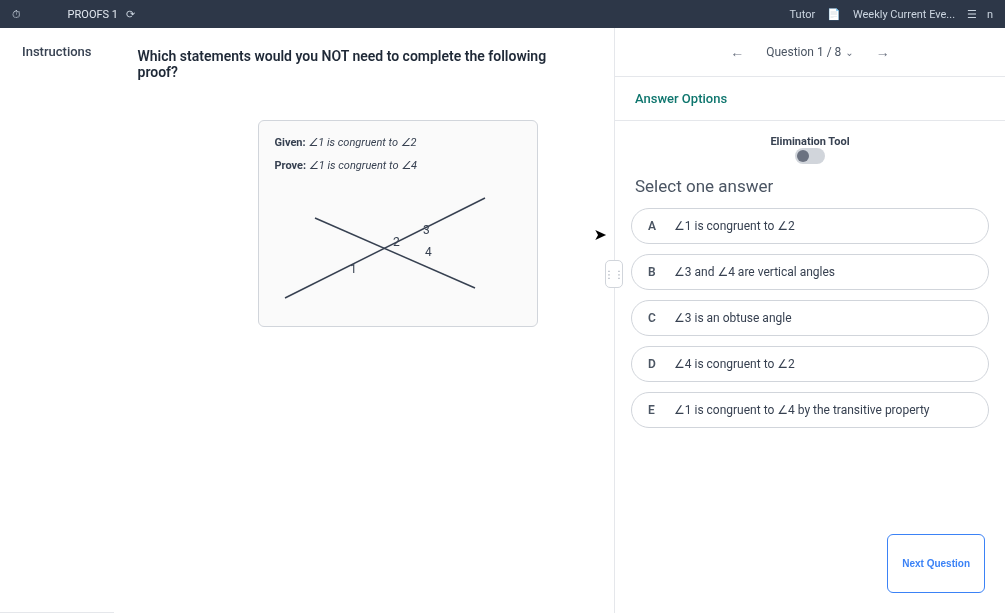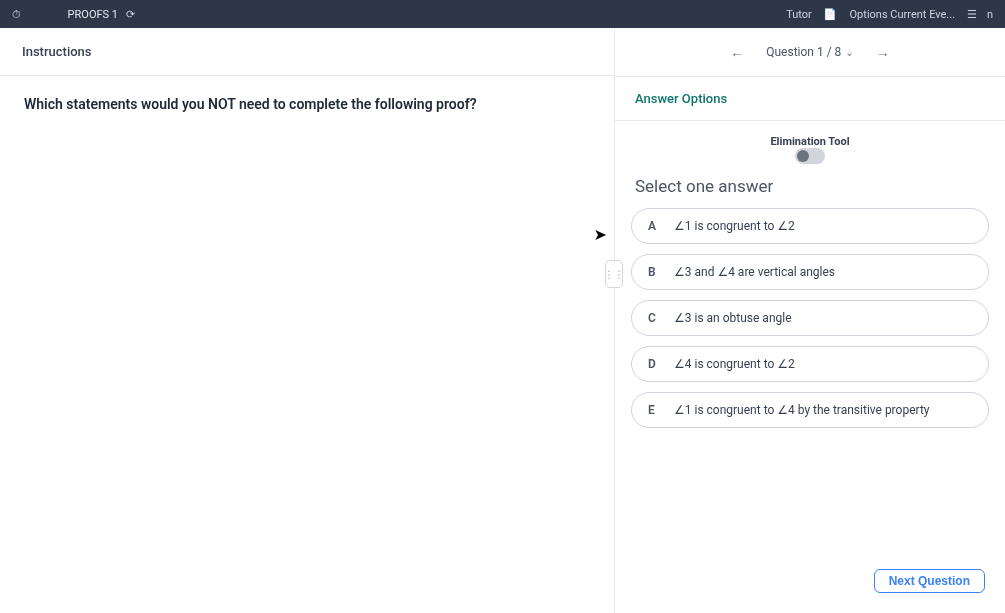--- a/index.html
+++ b/index.html
@@ -45,21 +45,21 @@
       color: #cbd5e0;
     }
     .main-container {
       display: flex;
       height: calc(100% - 28px);
       background: #fff;
     }
     .left-panel {
       flex: 1;
       display: flex;
-      flex-direction: column;
+      flex-direction: row;
       border-right: 1px solid #e5e7eb;
       min-width: 0;
     }
     .instructions-header {
       padding: 16px 22px;
       border-bottom: 1px solid #e5e7eb;
       font-size: 13px;
       color: #374151;
       font-weight: 500;
     }
@@ -201,23 +201,23 @@
     .next-btn-wrap {
       margin-top: auto;
       padding: 16px 20px 20px;
       display: flex;
       justify-content: flex-end;
     }
     .next-btn {
       border: 1px solid #3b82f6;
       color: #3b82f6;
       background: #fff;
-      padding: 4px 14px;
+      padding: 23px 14px;
       border-radius: 6px;
-      font-size: 12px;
+      font-size: 10px;
       font-weight: 600;
       cursor: pointer;
     }
     .divider-handle {
       position: absolute;
       right: 382px;
       top: 260px;
       width: 18px;
       height: 28px;
       border: 1px solid #d1d5db;
@@ -243,32 +243,50 @@
 <body>
 
 <div class="browser-bar">
   <div class="browser-left">
     <span>⏱</span>
     <span class="browser-tab-label">PROOFS 1</span>
     <span>⟳</span>
   </div>
   <span>Tutor</span>
   <span>📄</span>
-  <span>Options Current Eve...</span>
+  <span>Weekly Current Eve...</span>
   <div class="browser-right">
     <span class="hamburger">☰</span>
     <span>n</span>
   </div>
 </div>
 
 <div class="main-container">
   <div class="left-panel">
     <div class="instructions-header">Instructions</div>
     <div class="question-area">
       <div class="question-text">Which statements would you NOT need to complete the following proof?</div>
+      <div class="proof-box">
+        <div class="proof-text">
+          <b>Given:</b>
+          <i>∠1 is congruent to ∠2</i>
+        </div>
+        <div class="proof-text">
+          <b>Prove:</b>
+          <i>∠1 is congruent to ∠4</i>
+        </div>
+        <svg class="diagram" viewBox="0 0 220 120">
+          <line x1="10" y1="110" x2="210" y2="10" stroke="#374151" stroke-width="1.5"></line>
+          <line x1="40" y1="30" x2="200" y2="100" stroke="#374151" stroke-width="1.5"></line>
+          <text x="75" y="85" font-size="12" fill="#374151">1</text>
+          <text x="118" y="58" font-size="12" fill="#374151">2</text>
+          <text x="148" y="46" font-size="12" fill="#374151">3</text>
+          <text x="150" y="68" font-size="12" fill="#374151">4</text>
+        </svg>
+      </div>
     </div>
   </div>
 
   <div class="right-panel">
     <div class="nav-row">
       <span class="nav-arrow">←</span>
       <span class="question-counter">
         <span>Question 1 / 8</span>
         <span class="chevron-down">⌄</span>
       </span>

